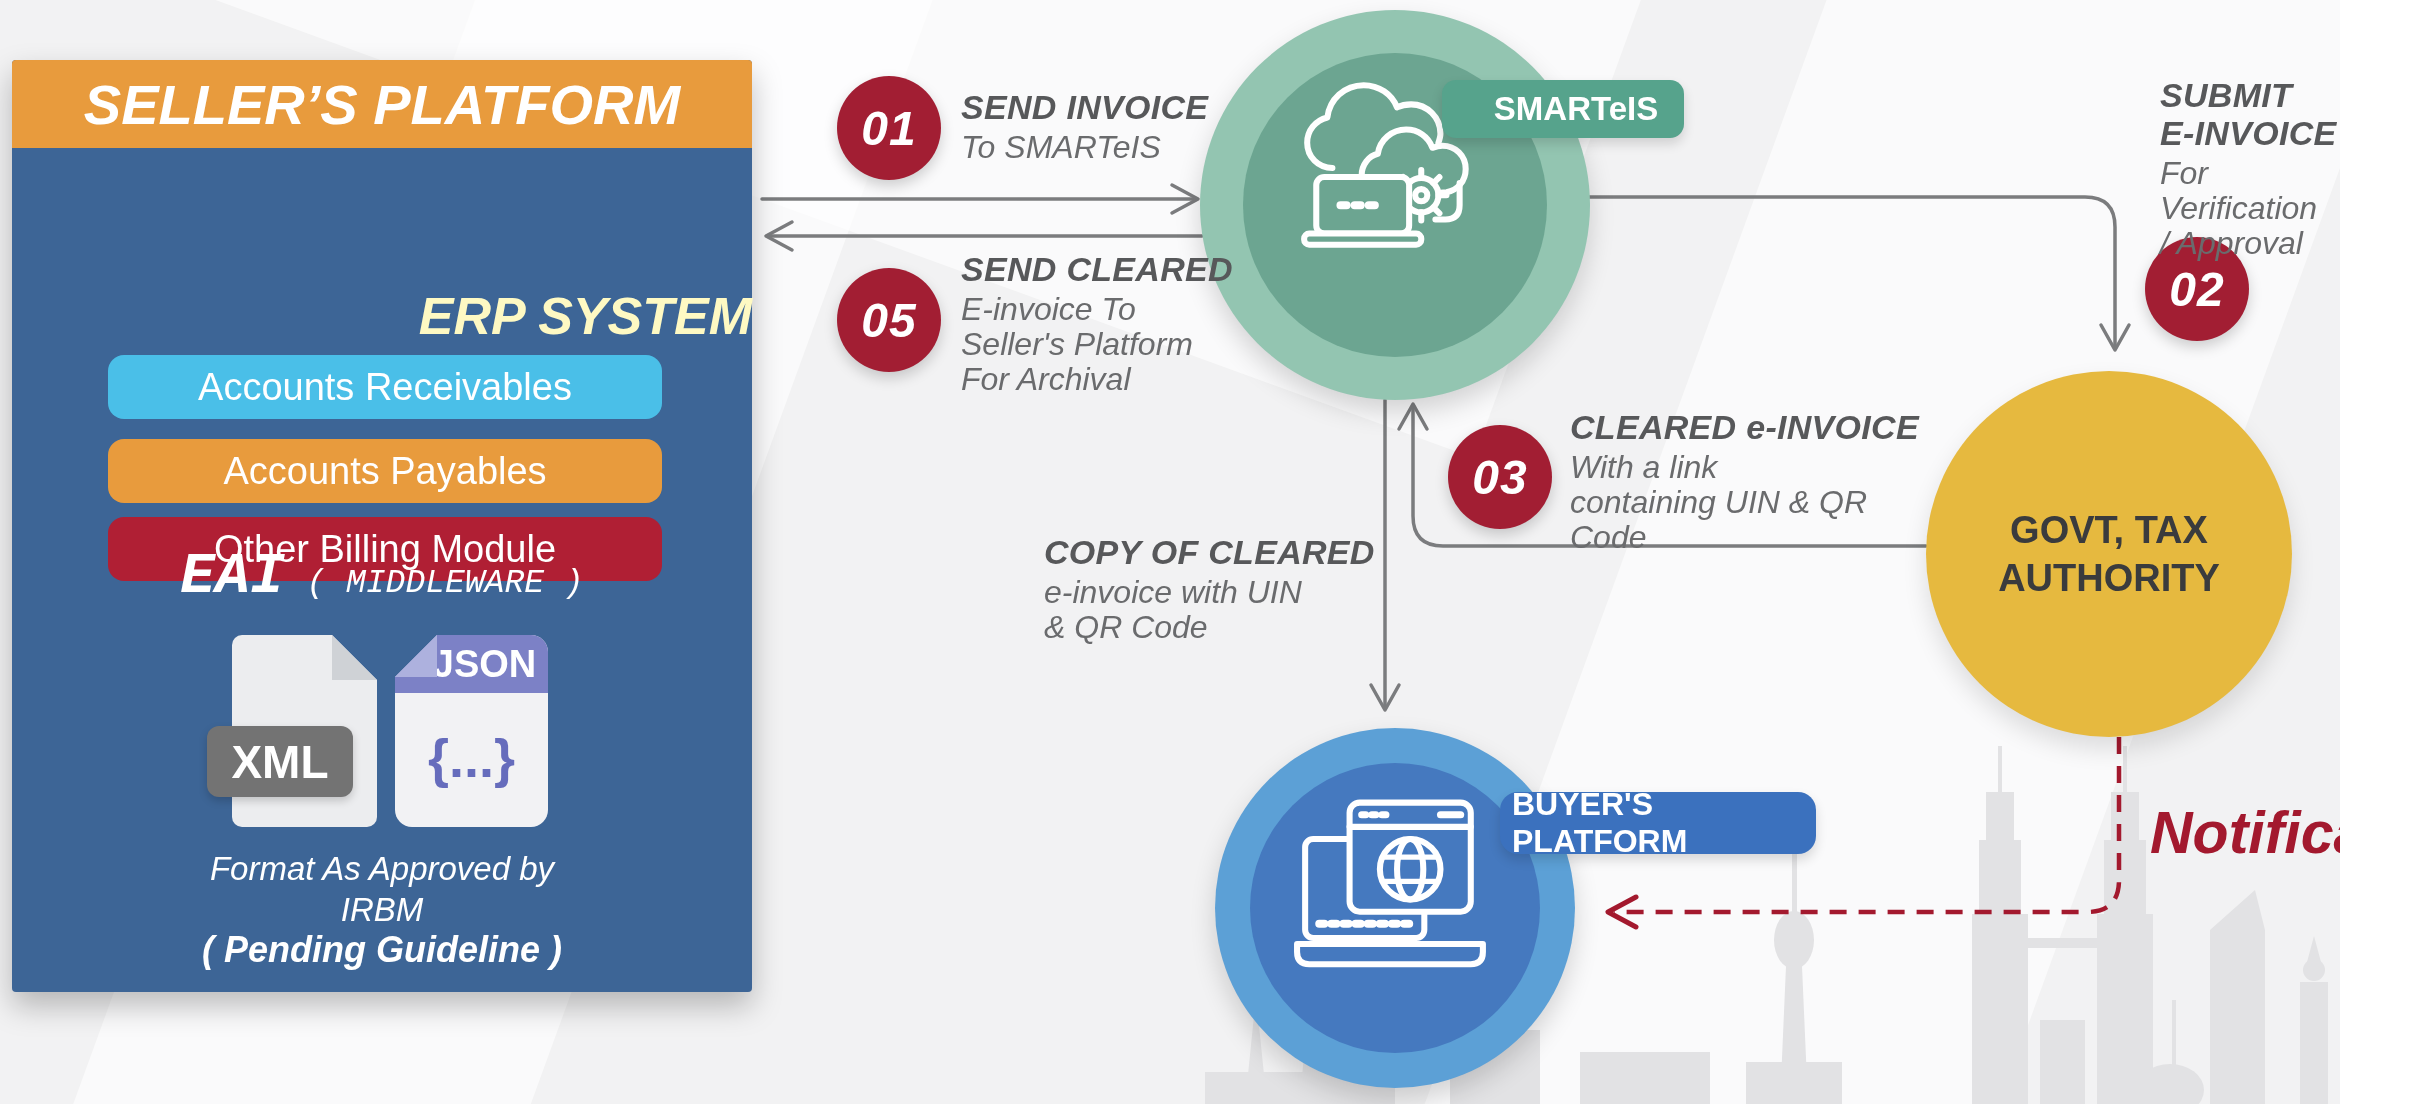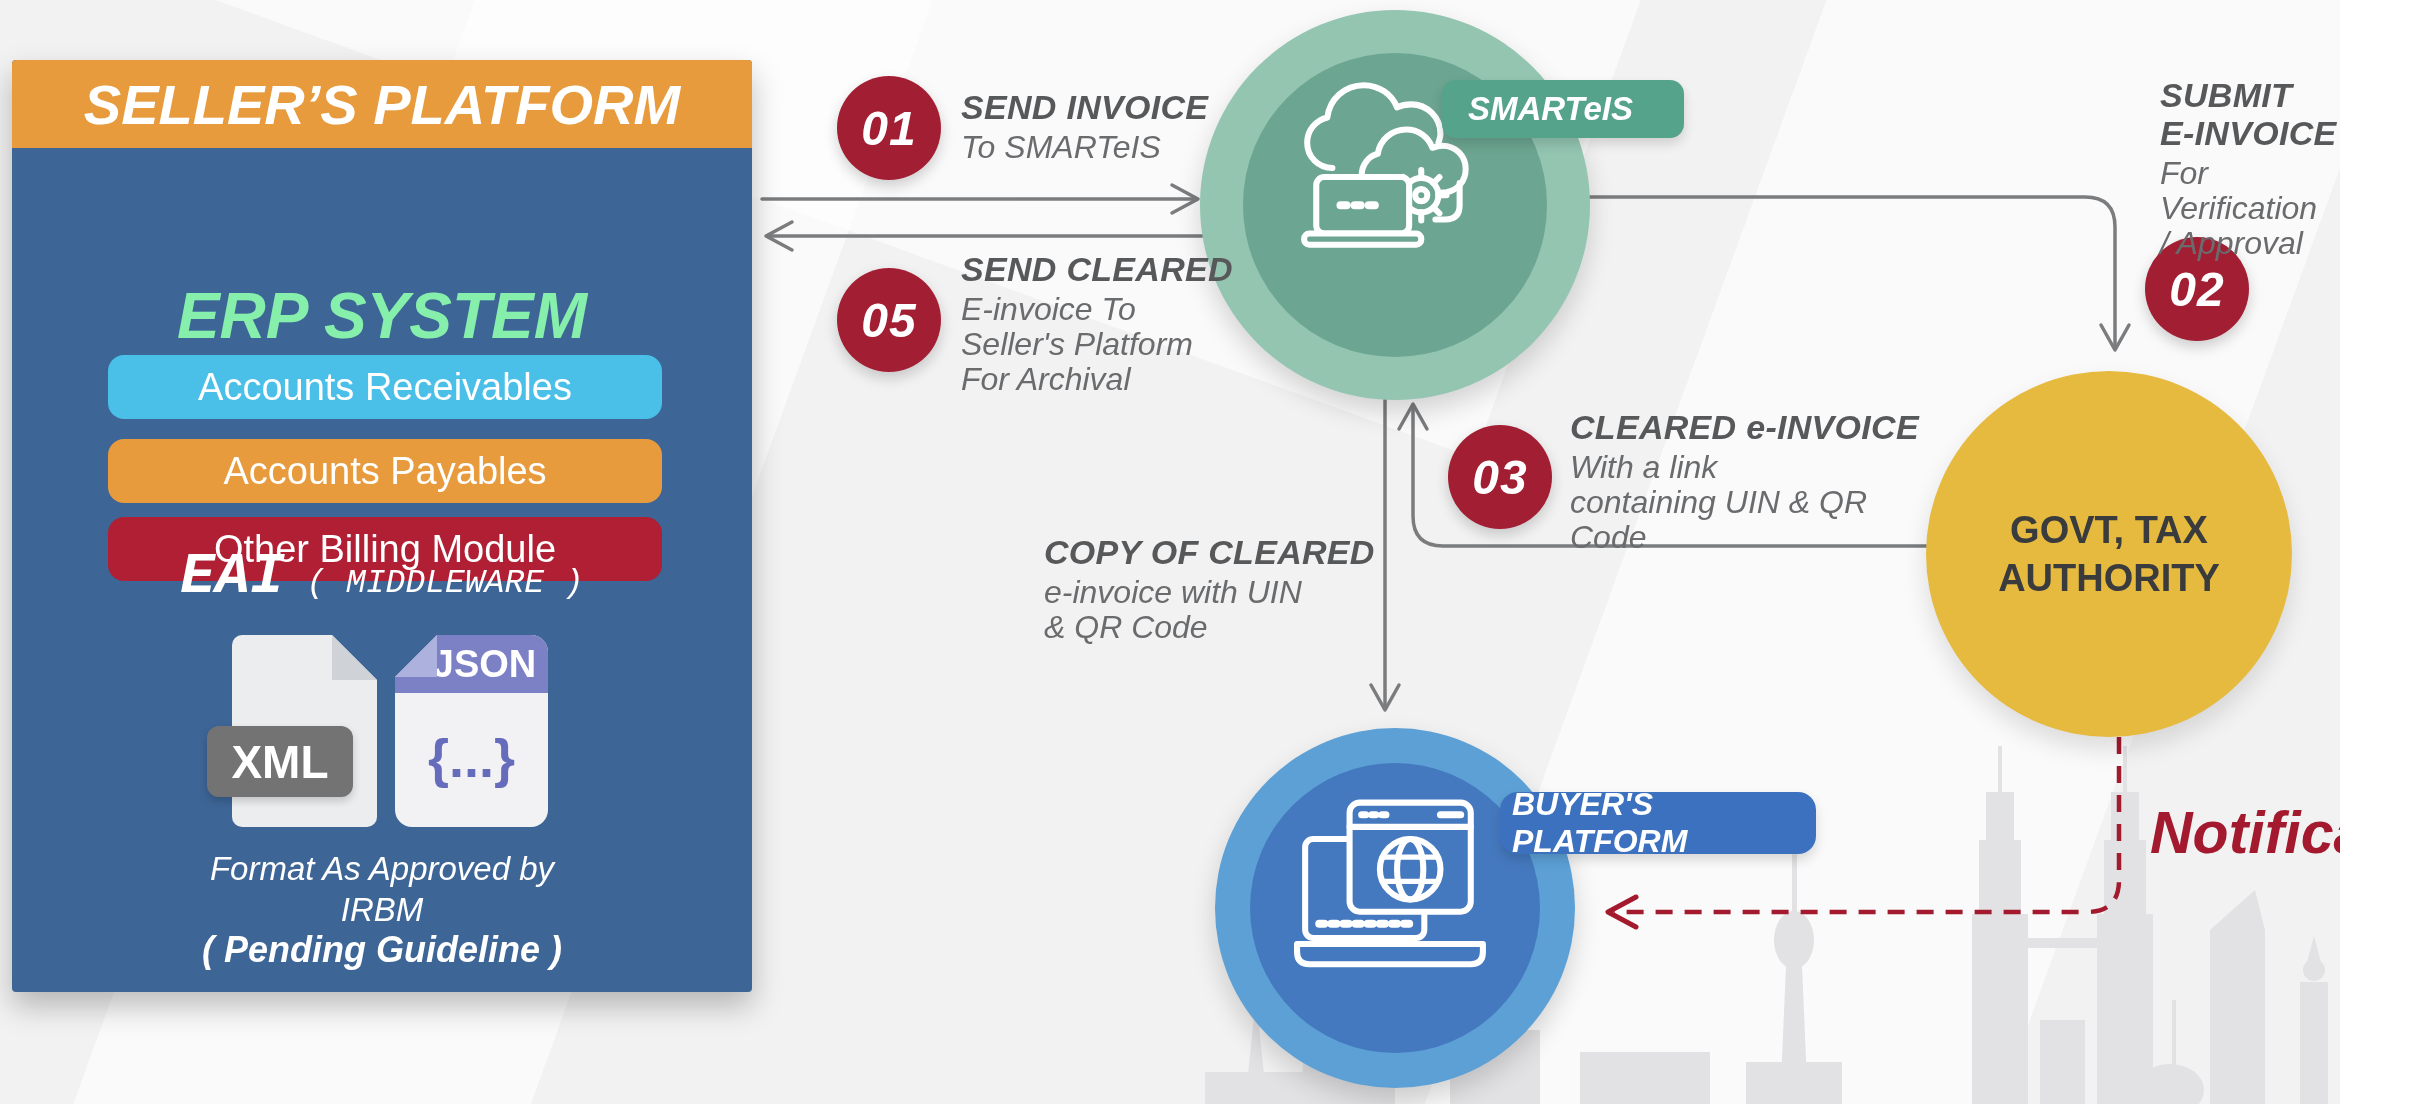--- a/index.html
+++ b/index.html
@@ -19,22 +19,22 @@
   .notifline{fill:none;stroke:var(--notification-red,#A3192E);stroke-width:4.5;stroke-dasharray:17 12;stroke-linecap:butt;}
   .notifhead{fill:none;stroke:var(--notification-red,#A3192E);stroke-width:5;stroke-linecap:round;stroke-linejoin:round;}
 
   
   .panel{position:absolute;left:12px;top:60px;width:740px;height:932px;z-index:3;
     background:var(--panel-blue,#3D6596);border-radius:4px;box-shadow:0 14px 30px rgba(0,0,0,.25);}
   .panel-header{position:absolute;left:0;top:0;width:100%;height:88px;
     background:var(--panel-header-orange,#E89B3D);border-radius:4px 4px 0 0;
     display:flex;align-items:center;justify-content:center;}
   .panel-title{font-size:56px;font-weight:bold;font-style:italic;color:#fff;letter-spacing:0px;}
-  .erp-title{position:absolute;top:228px;width:100%;text-align:center;
-    font-size:64px;font-weight:bold;font-style:italic;color:#86efac;line-height:56px;}
+  .erp-title{position:absolute;top:228px;width:100%;text-align:right;
+    font-size:52px;font-weight:bold;font-style:italic;color:#fef9c3;line-height:56px;}
   .erp-sub{position:absolute;top:296px;width:100%;text-align:center;
     font-size:31px;font-style:italic;color:#fff;}
   .bar{position:absolute;left:96px;width:554px;height:64px;border-radius:16px;color:#fff;
     font-size:38px;display:flex;align-items:center;justify-content:center;}
   .bar1{top:295px;background:var(--bar-light-blue,#4ABFE8);}
   .bar2{top:379px;background:var(--bar-orange,#E89B3D);}
   .bar3{top:457px;background:var(--bar-red,#B01F34);}
   .eai-line{position:absolute;top:489px;width:100%;text-align:center;color:#fff;line-height:56px;font-family:Liberation Mono, monospace;}
   .eai{font-size:58px;font-weight:bold;font-style:italic;}
   .eai-sub{font-size:33px;font-style:italic;margin-left:12px;}
@@ -65,22 +65,22 @@
     color:#666CBC;font-weight:bold;font-size:54px;}
 
   
   .node{position:absolute;border-radius:50%;z-index:3;}
   .smarteis-outer{left:1200px;top:10px;width:390px;height:390px;
     background:var(--teal-ring,#93C5B1);box-shadow:0 12px 26px rgba(0,0,0,.16);}
   .smarteis-inner{position:absolute;left:43px;top:43px;width:304px;height:304px;border-radius:50%;
     background:var(--teal-inner,#6CA591);}
   .smarteis-icon{position:absolute;left:88px;top:62px;width:212px;height:202px;}
   .smarteis-icon .mask{fill:var(--teal-inner,#6CA591);}
-  .badge{position:absolute;color:#fff;font-weight:bold;font-style:italic;z-index:4;
-    display:flex;align-items:center;justify-content:flex-start;box-shadow:0 6px 12px rgba(0,0,0,.14);}
+  .badge{position:absolute;color:#fff;font-weight:bold;z-index:4;
+    display:flex;align-items:center;justify-content:center;box-shadow:0 6px 12px rgba(0,0,0,.14);}
   .smarteis-badge{left:1442px;top:80px;width:242px;height:58px;border-radius:14px;
     background:var(--teal-badge,#56A38C);font-size:33px;padding-left:26px;box-sizing:border-box;}
   .govt{left:1926px;top:371px;width:366px;height:366px;background:var(--yellow-circle,#E6B93F);
     display:flex;align-items:center;justify-content:center;text-align:center;
     box-shadow:0 12px 24px rgba(0,0,0,.12);}
   .govt-label{font-size:38px;font-weight:bold;color:var(--govt-text,#3A3B3D);line-height:48px;}
   .buyer-outer{left:1215px;top:728px;width:360px;height:360px;
     background:var(--blue-ring,#5CA0D6);box-shadow:0 12px 26px rgba(0,0,0,.16);}
   .buyer-inner{position:absolute;left:35px;top:35px;width:290px;height:290px;border-radius:50%;
     background:var(--blue-inner,#4579BF);}

